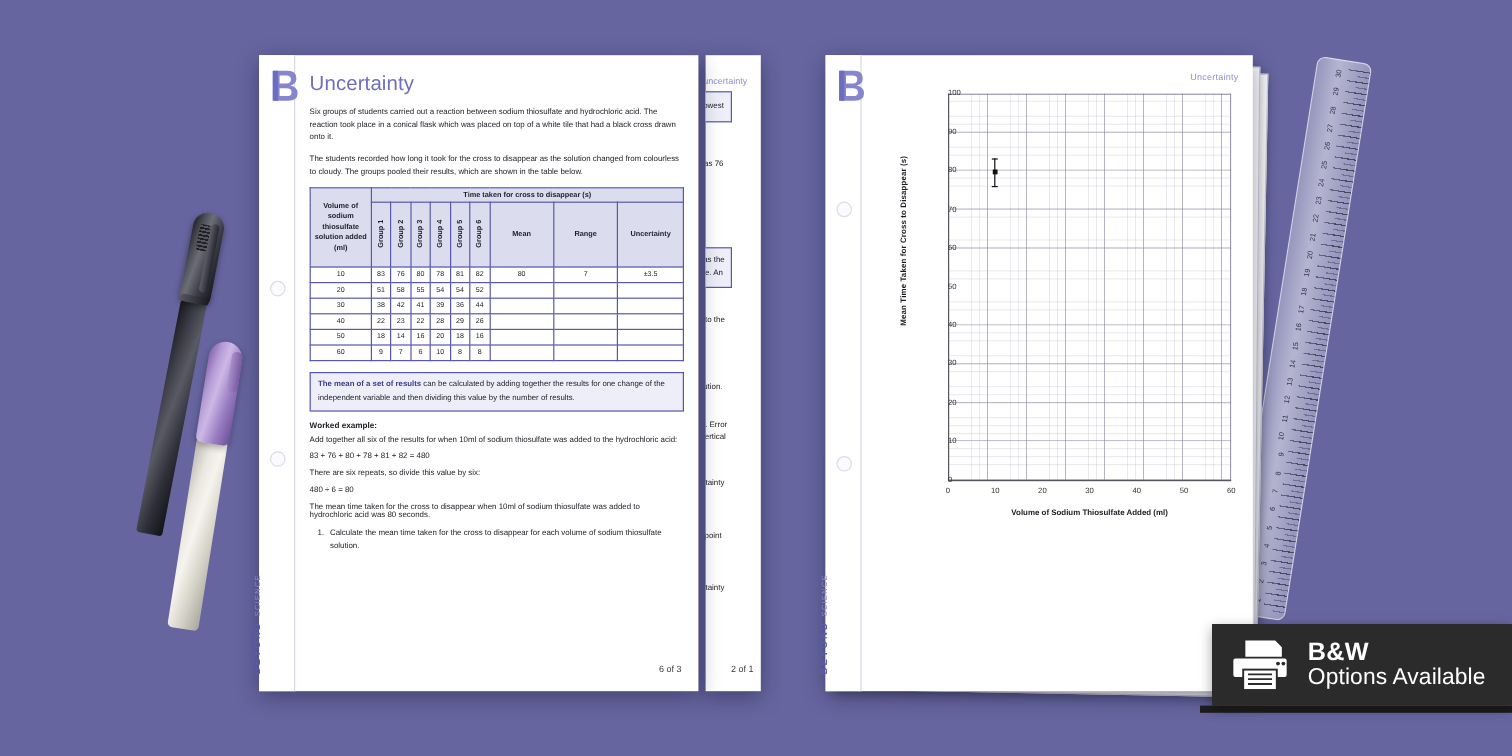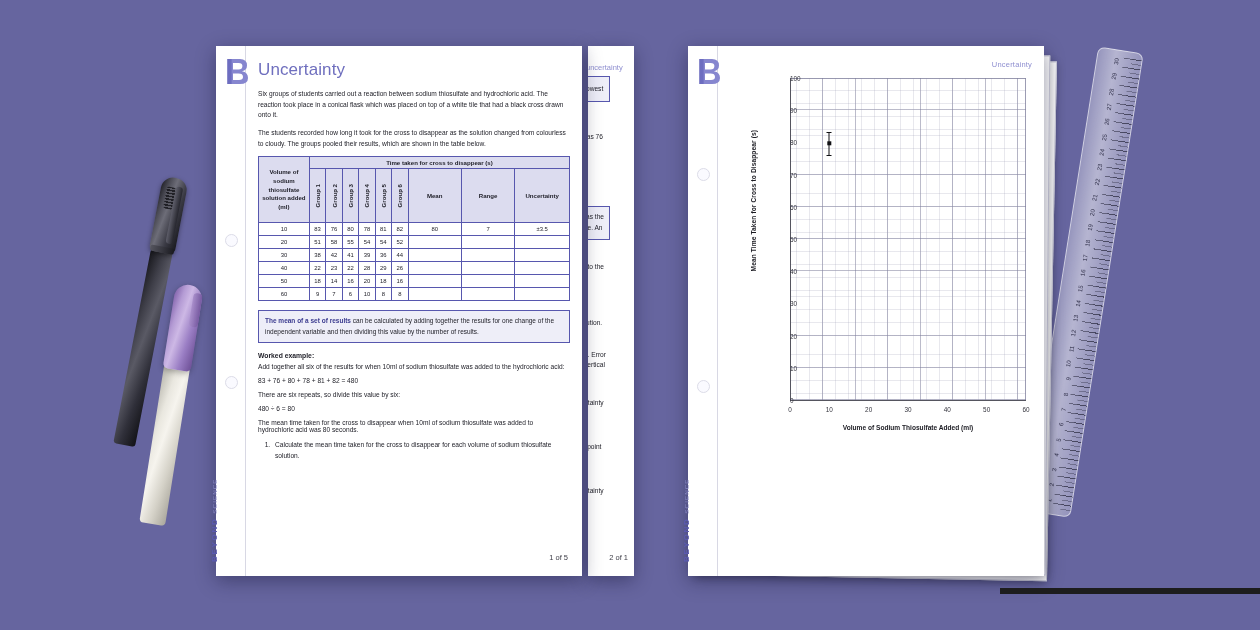--- a/index.html
+++ b/index.html
@@ -478,18 +478,34 @@
 
       <ol class="qs">
         <li>Calculate the mean time taken for the cross to disappear for each volume of sodium thiosulfate solution.</li>
       </ol>
     </div>
 
     <div class="brandv">
       <span>BEYOND</span>
       <span class="sub">SCIENCE</span>
     </div>
-    <div class="pagenum">1 of 5</div>
+    <div class="pagenum">6 of 3</div>
   </div>
 
   <div class="bw-tail"></div>
+  <div class="bw">
+    <svg class="ptr" viewBox="0 0 52 46">
+      <path d="M13 2 h26 l6 6 v10 h-32 z" fill="#fff" stroke="#2b2b2b" stroke-width="1.6"></path>
+      <rect x="3" y="17" width="46" height="17" rx="2.5" fill="#fff" stroke="#2b2b2b" stroke-width="1.6"></rect>
+      <circle cx="41" cy="22" r="1.6" fill="#2b2b2b"></circle>
+      <circle cx="45.5" cy="22" r="1.6" fill="#2b2b2b"></circle>
+      <rect x="12" y="27" width="28" height="17" fill="#fff" stroke="#2b2b2b" stroke-width="1.6"></rect>
+      <line x1="16" y1="31" x2="36" y2="31" stroke="#2b2b2b" stroke-width="1.5"></line>
+      <line x1="16" y1="35" x2="36" y2="35" stroke="#2b2b2b" stroke-width="1.5"></line>
+      <line x1="16" y1="39" x2="36" y2="39" stroke="#2b2b2b" stroke-width="1.5"></line>
+    </svg>
+    <div class="txt">
+      <div class="t1">B&amp;W</div>
+      <div class="t2">Options Available</div>
+    </div>
+  </div>
 
 </div>
 
 </body></html>

